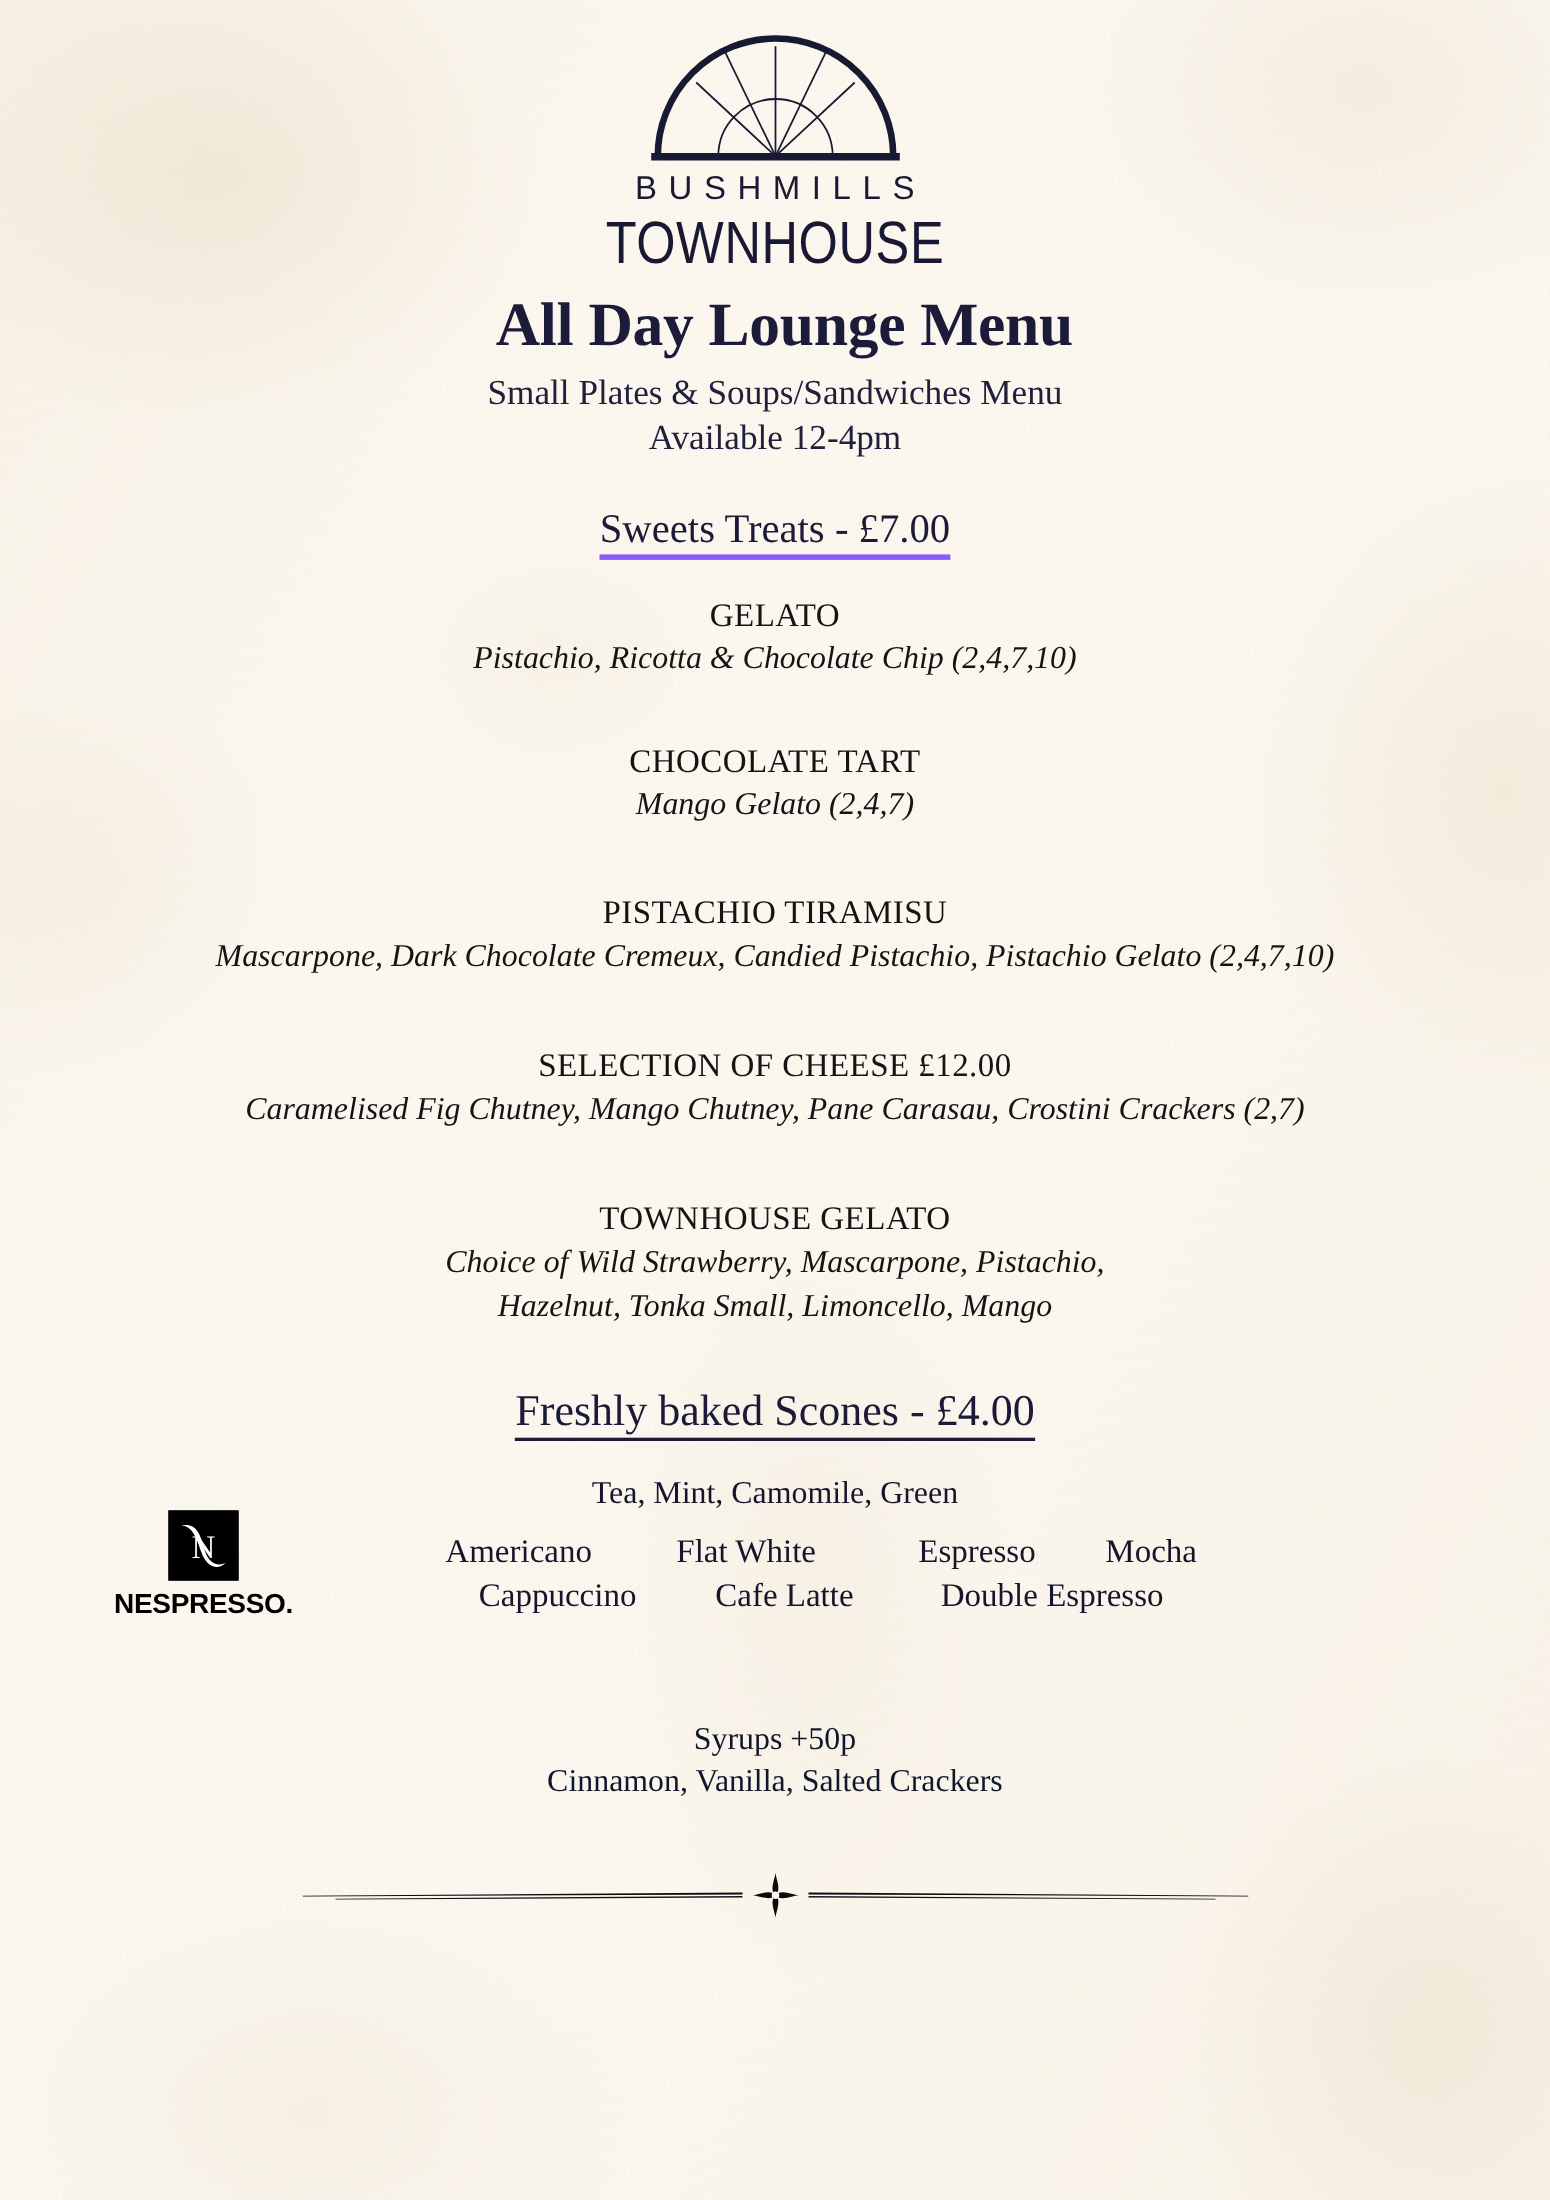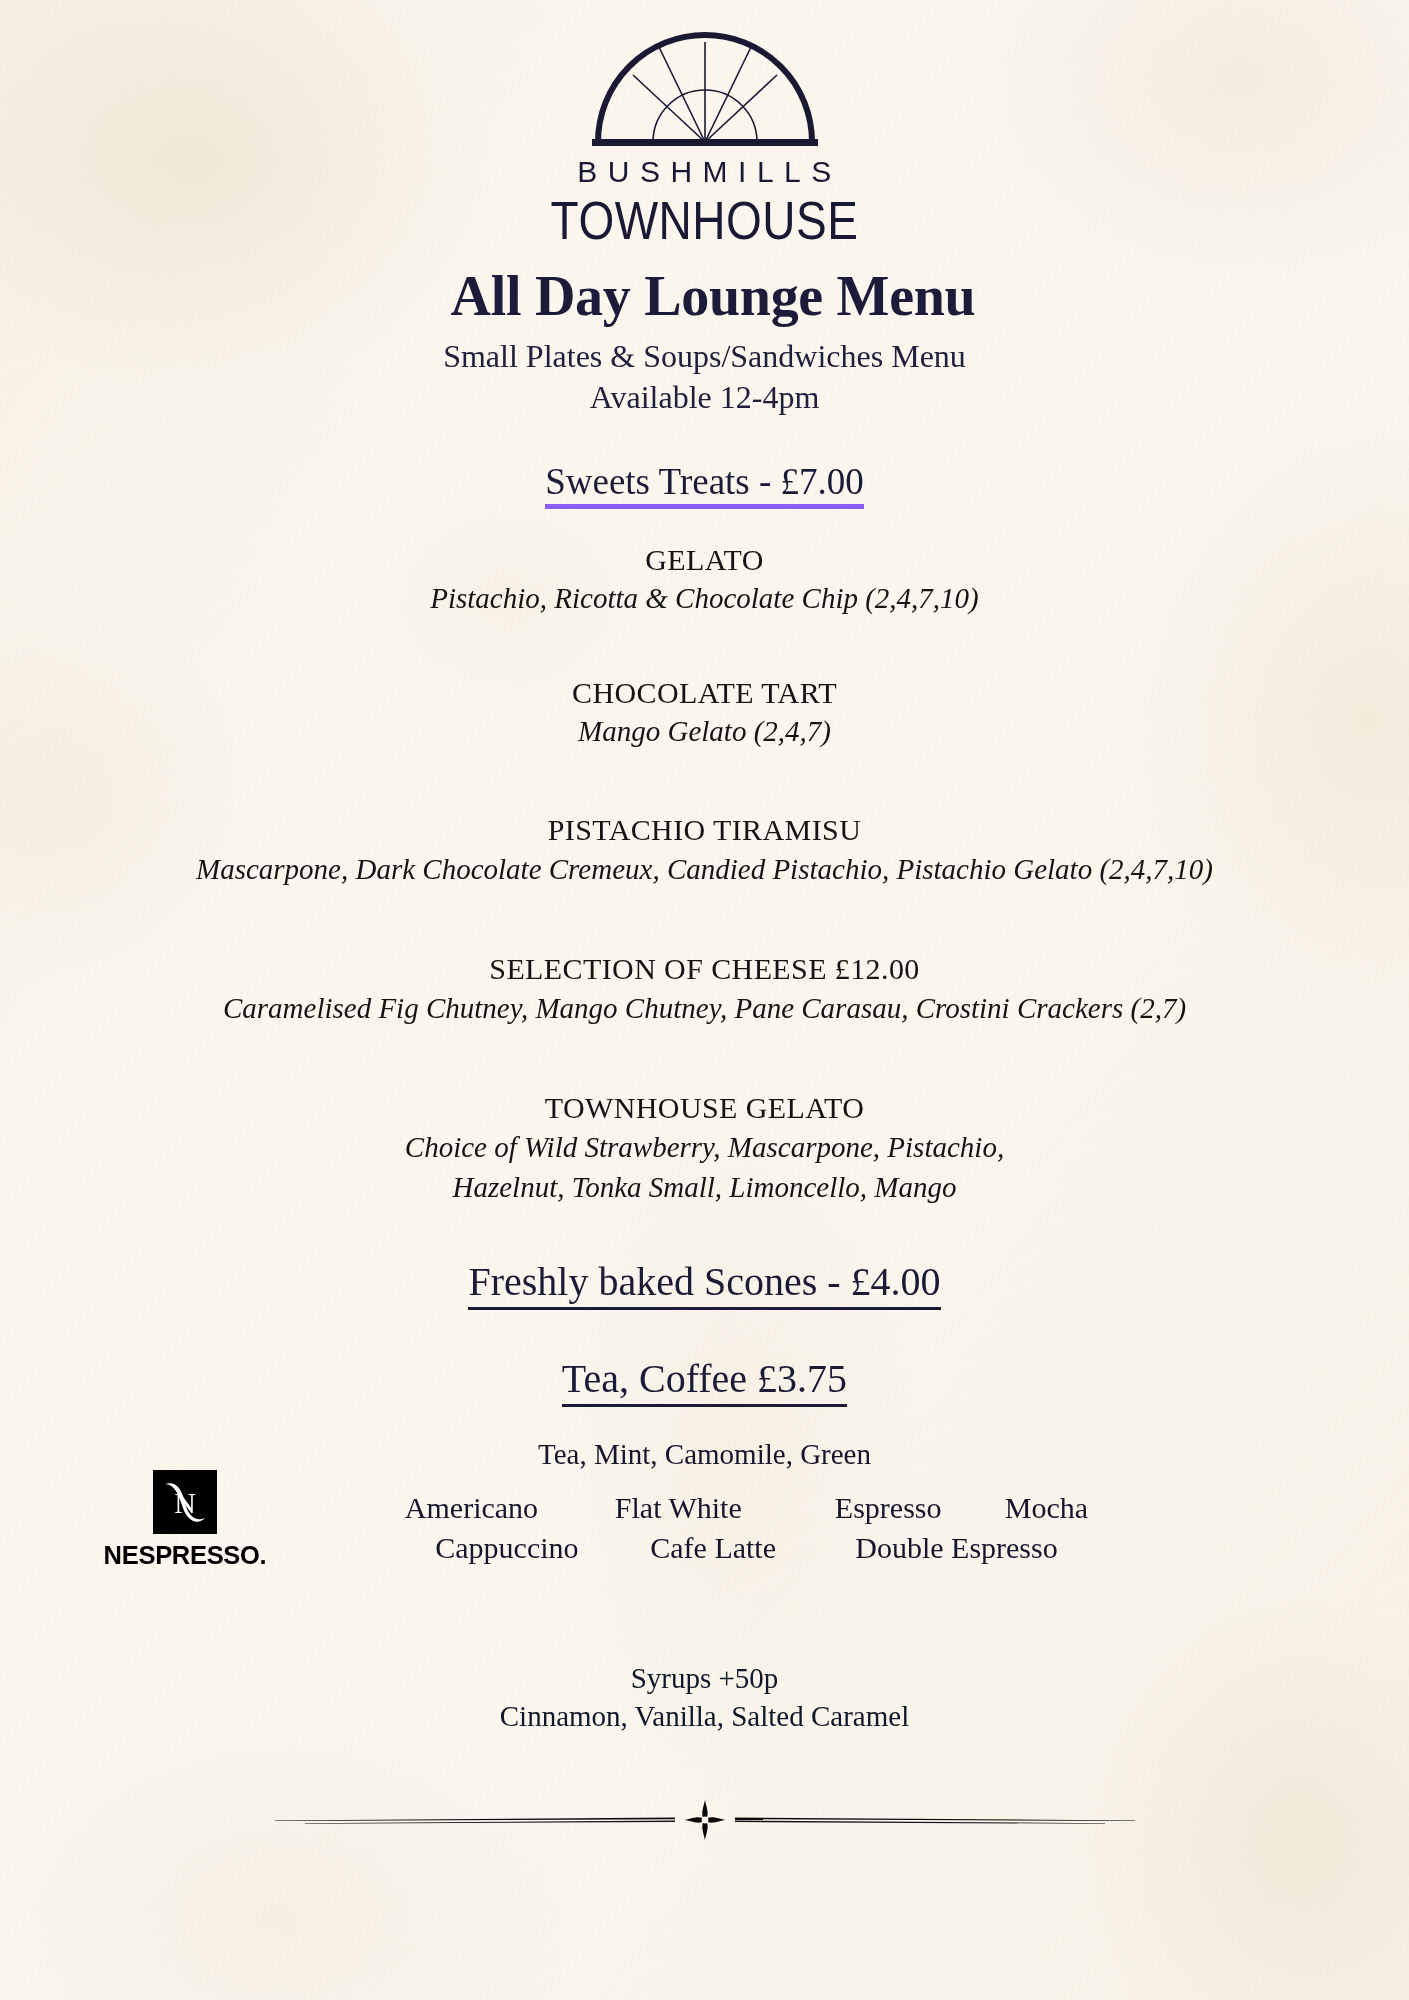--- a/index.html
+++ b/index.html
@@ -268,23 +268,20 @@
   <div class="item" style="margin-top:62px">
     <div class="item-name">TOWNHOUSE GELATO</div>
     <div class="item-desc">Choice of Wild Strawberry, Mascarpone, Pistachio,</div>
     <div class="item-desc">Hazelnut, Tonka Small, Limoncello, Mango</div>
   </div>
 
   <div class="scones-head">
     <span>Freshly baked Scones - £4.00</span>
   </div>
 
-  <div class="tea-head">
-    <span>Tea, Coffee £3.75</span>
-  </div>
 
   <div class="tea-list">Tea, Mint, Camomile, Green</div>
 
   <div class="coffee-block">
 
     <div class="nespresso">
       <div class="nsq">
         <svg width="64" height="64" viewBox="0 0 64 64">
           <rect x="0" y="0" width="64" height="64" fill="#000"></rect>
           <path d="M12,14 C27,10 30,26 33,36 C36,46 43,52 52,48 C44,56 34,50 30,38 C26,26 22,14 12,14 Z" fill="#fff"></path>
@@ -301,21 +298,21 @@
         <span class="c-americano">Americano</span><span class="c-flatwhite">Flat White</span><span class="c-espresso">Espresso</span><span class="c-mocha">Mocha</span>
       </div>
       <div class="coffee-row-2">
         <span class="c-cappuccino">Cappuccino</span><span class="c-cafelatte">Cafe Latte</span><span class="c-dblespresso">Double Espresso</span>
       </div>
     </div>
   </div>
 
   <div class="syrups">
     <div>Syrups +50p</div>
-    <div>Cinnamon, Vanilla, Salted Caramel</div>
+    <div>Cinnamon, Vanilla, Salted Crackers</div>
   </div>
 
   <div class="divider">
     <svg width="860" height="46" viewBox="0 0 860 46">
       <path d="M0,23.5 L400,20.5 L400,22.2 L0,24 Z" fill="#0b0b0b"></path>
       <path d="M860,23.5 L460,20.5 L460,22.2 L860,24 Z" fill="#0b0b0b"></path>
       <path d="M30,26.2 L400,23.6 L400,25.0 L30,26.8 Z" fill="#12121a"></path>
       <path d="M830,26.2 L460,23.6 L460,25.0 L830,26.8 Z" fill="#12121a"></path>
       <g fill="#0b0b0b">
         <path d="M430,23 C436,18 430,7 430,2 C430,7 424,18 430,23 Z"></path>

